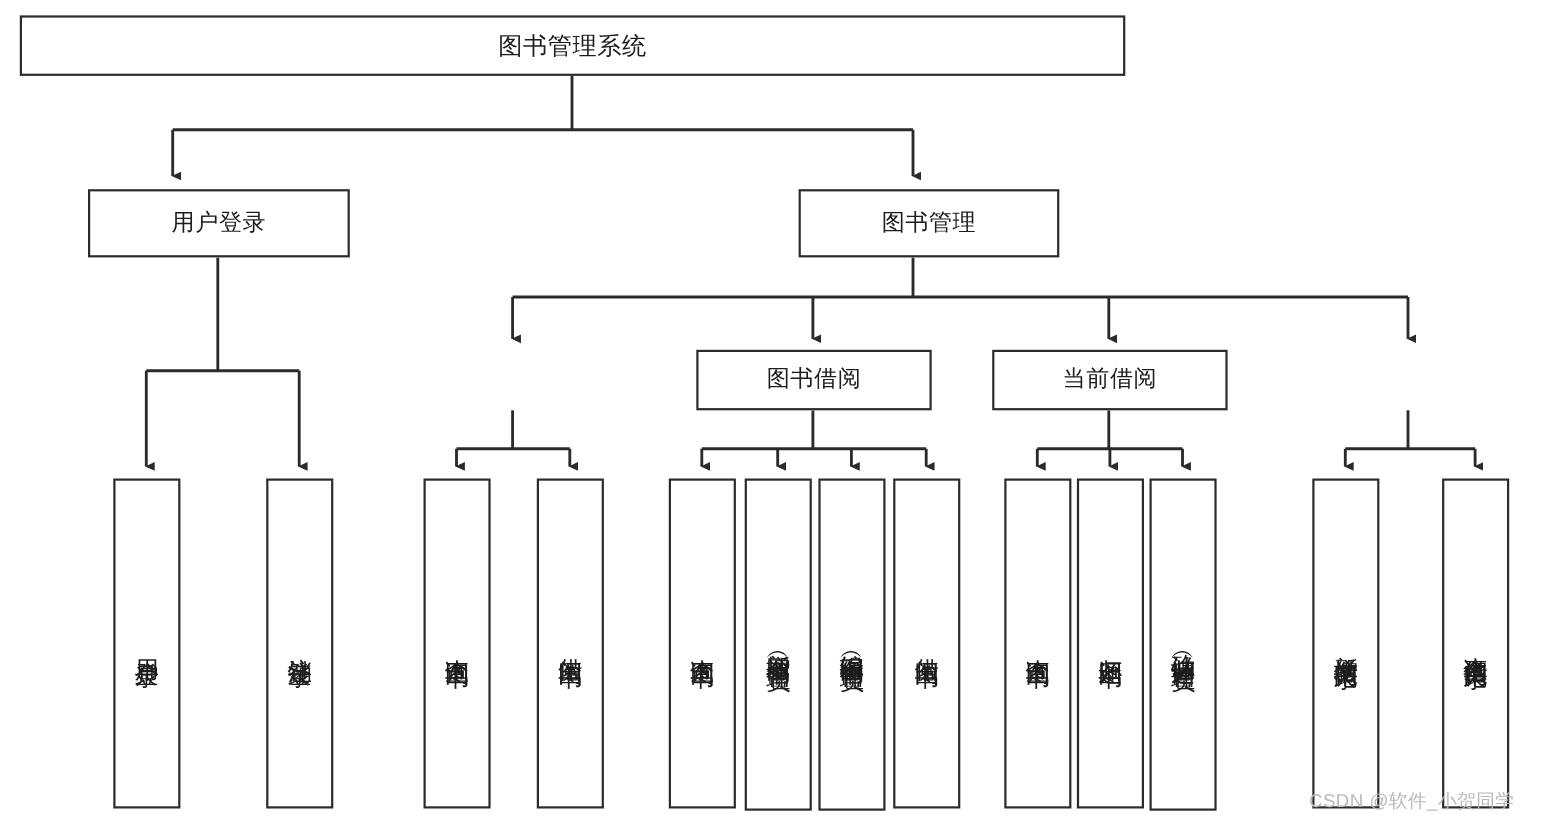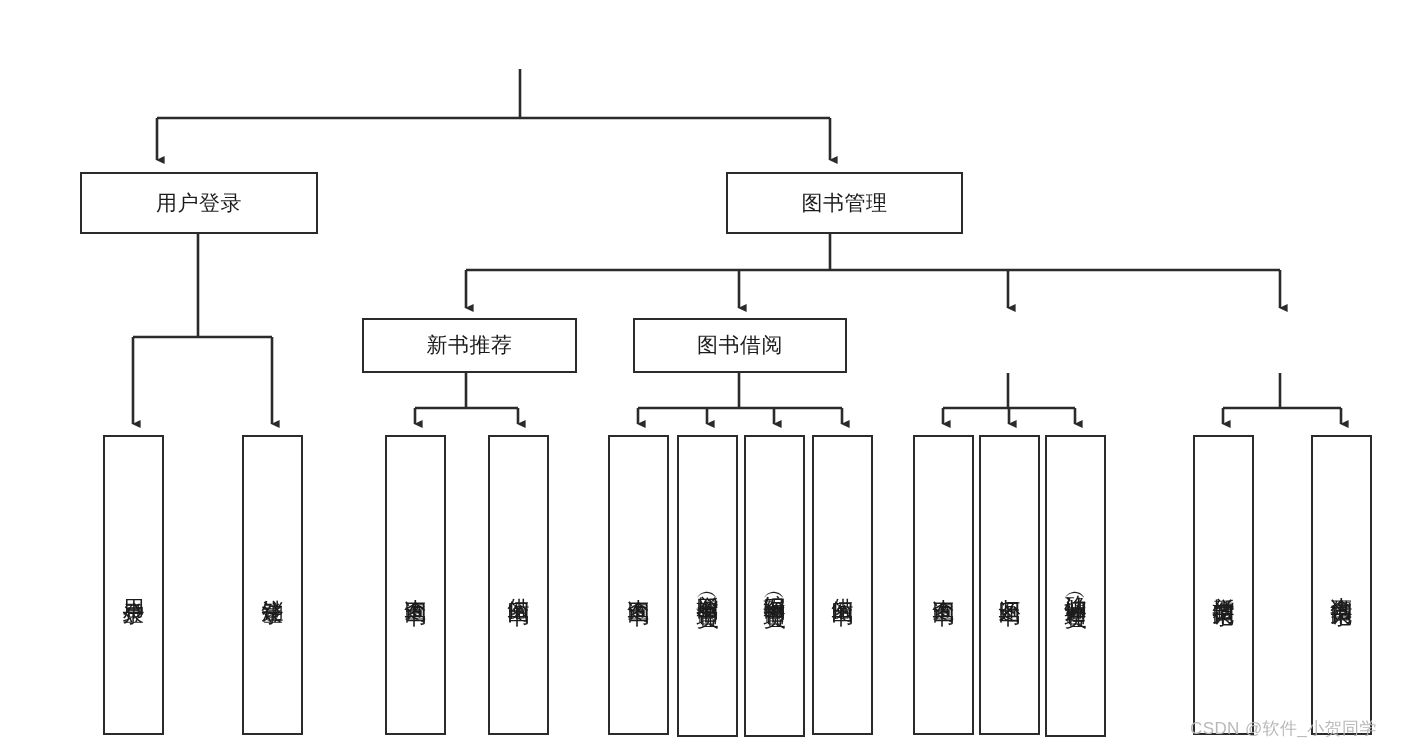--- a/index.html
+++ b/index.html
@@ -118,33 +118,36 @@
       <path d="M 1009 408 L 1009 424" marker-end="url(#arrow)"></path>
       <path d="M 1075 408 L 1075 424" marker-end="url(#arrow)"></path>
 
       <path d="M 1280 373 L 1280 408"></path>
       <path d="M 1223 408 L 1341 408"></path>
       <path d="M 1223 408 L 1223 424" marker-end="url(#arrow)"></path>
       <path d="M 1341 408 L 1341 424" marker-end="url(#arrow)"></path>
     </g>
   </svg>
 
+  <div class="node root horiz" style="left:18px; top:14px; width:1005px; height:55px;">
+    <span class="label">图书管理系统</span>
+  </div>
 
   <div class="node horiz" style="left:80px; top:172px; width:238px; height:62px;">
     <span class="label">用户登录</span>
   </div>
   <div class="node horiz" style="left:712px; top:172px; width:237px; height:62px;margin-left:14px;">
     <span class="label">图书管理</span>
   </div>
 
-  <div class="node horiz" style="left:362px; top:318px; width:215px; height:55px;">
-    <span class="label">新书推荐</span>
-  </div>
   <div class="node horiz" style="left:633px; top:318px; width:214px; height:55px;">
     <span class="label">图书借阅</span>
+  </div>
+  <div class="node horiz" style="left:902px; top:318px; width:214px; height:55px;">
+    <span class="label">当前借阅</span>
   </div>
 
   <div class="node vert" style="left:103px; top:435px; width:61px; height:300px;">
     <span class="label">用户登录</span>
   </div>
   <div class="node vert" style="left:242px; top:435px; width:61px; height:300px;">
     <span class="label">注销登录</span>
   </div>
 
   <div class="node vert" style="left:385px; top:435px; width:61px; height:300px;">

